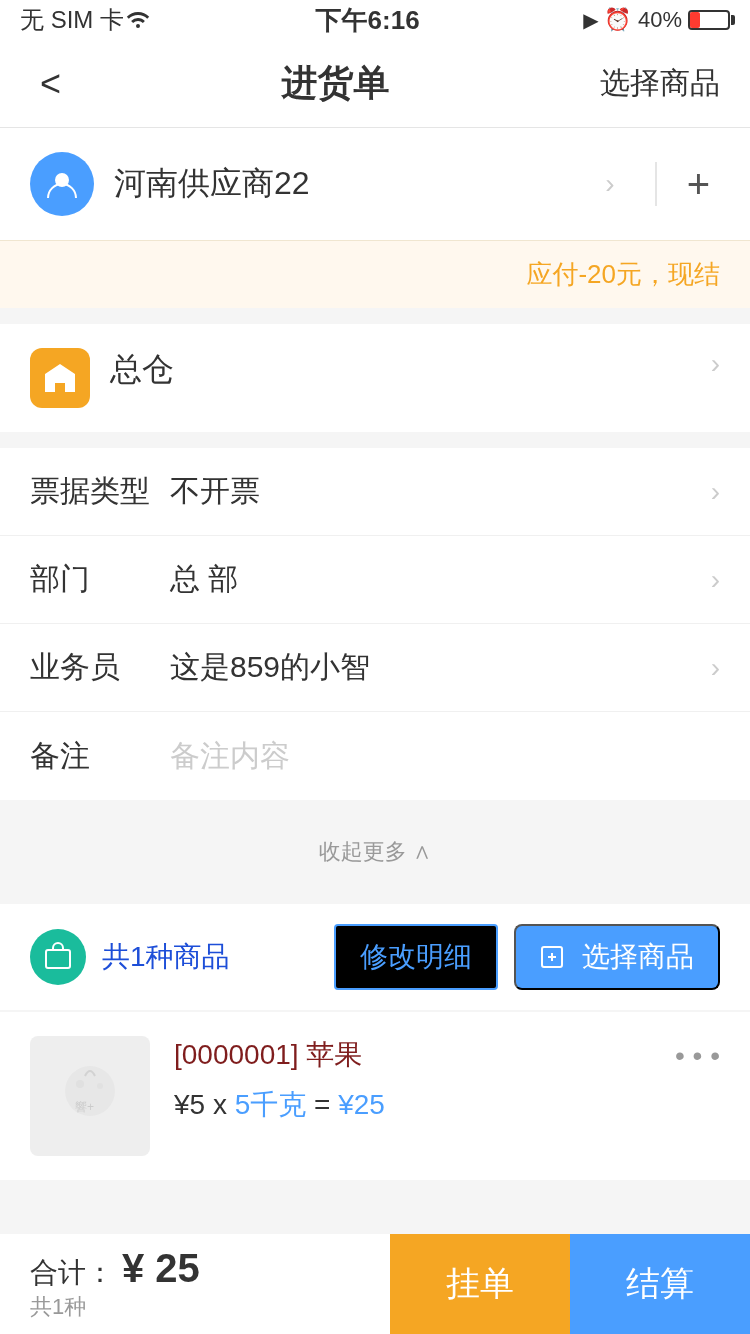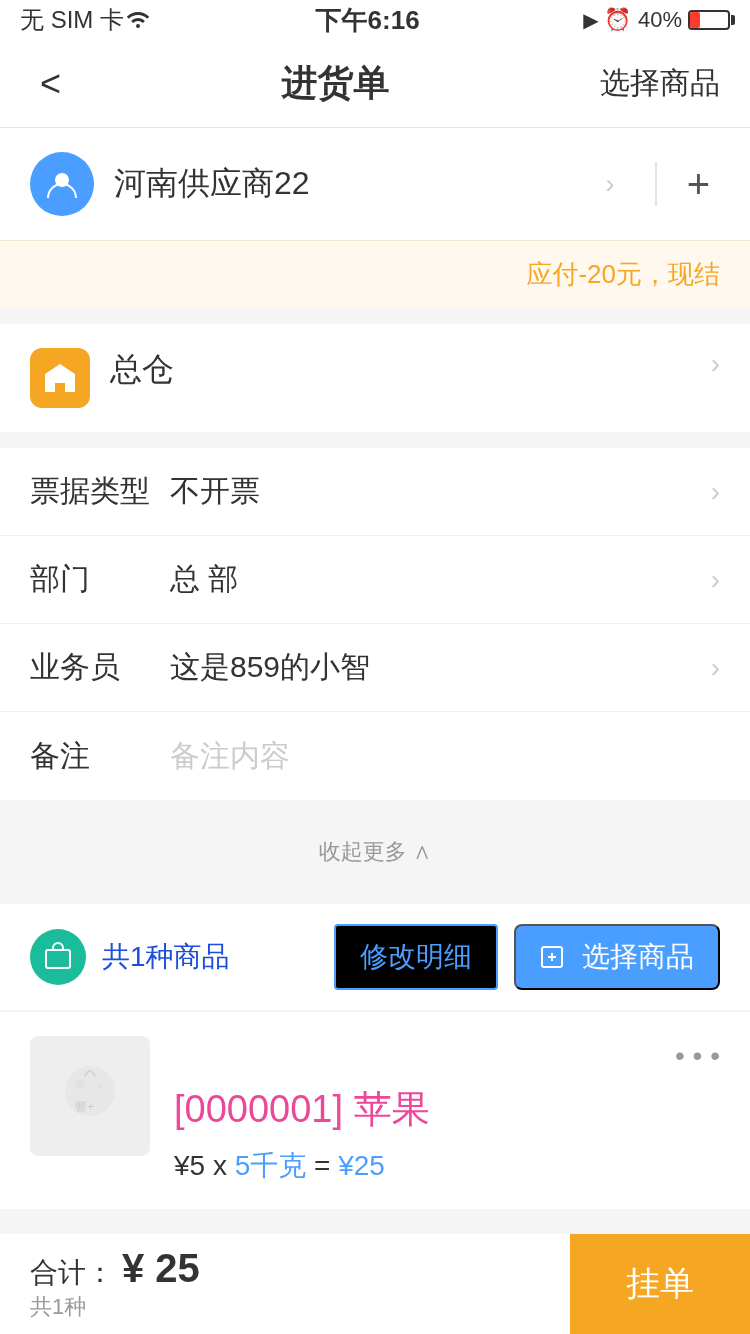--- a/index.html
+++ b/index.html
@@ -251,24 +251,23 @@
       margin-right: 24px;
       display: flex; align-items: center; justify-content: center;
       flex-shrink: 0;
       overflow: hidden;
     }
     .product-thumb svg { width: 80px; height: 80px; opacity: 0.4; }
     .product-info {
       flex: 1;
     }
     .product-name {
-      font-size: 38px;
-      color: #ec4899;
+      font-size: 28px;
+      color: #7f1d1d;
       margin-bottom: 12px;
-      margin-top: 48px;
     }
     .product-price {
       font-size: 28px;
       color: #333;
     }
     .price-highlight {
       color: #4a9eff;
     }
     .product-more {
       color: #999;
@@ -470,13 +469,14 @@
 
 <div class="bottom-bar">
   <div class="total-section">
     <div class="total-label">
       <span>合计：</span>
       <span class="total-amount">¥ 25</span>
     </div>
     <div class="total-sub">共1种</div>
   </div>
   <div class="btn-hang">挂单</div>
+  <div class="btn-checkout">结算</div>
 </div>
 
 </body></html>

